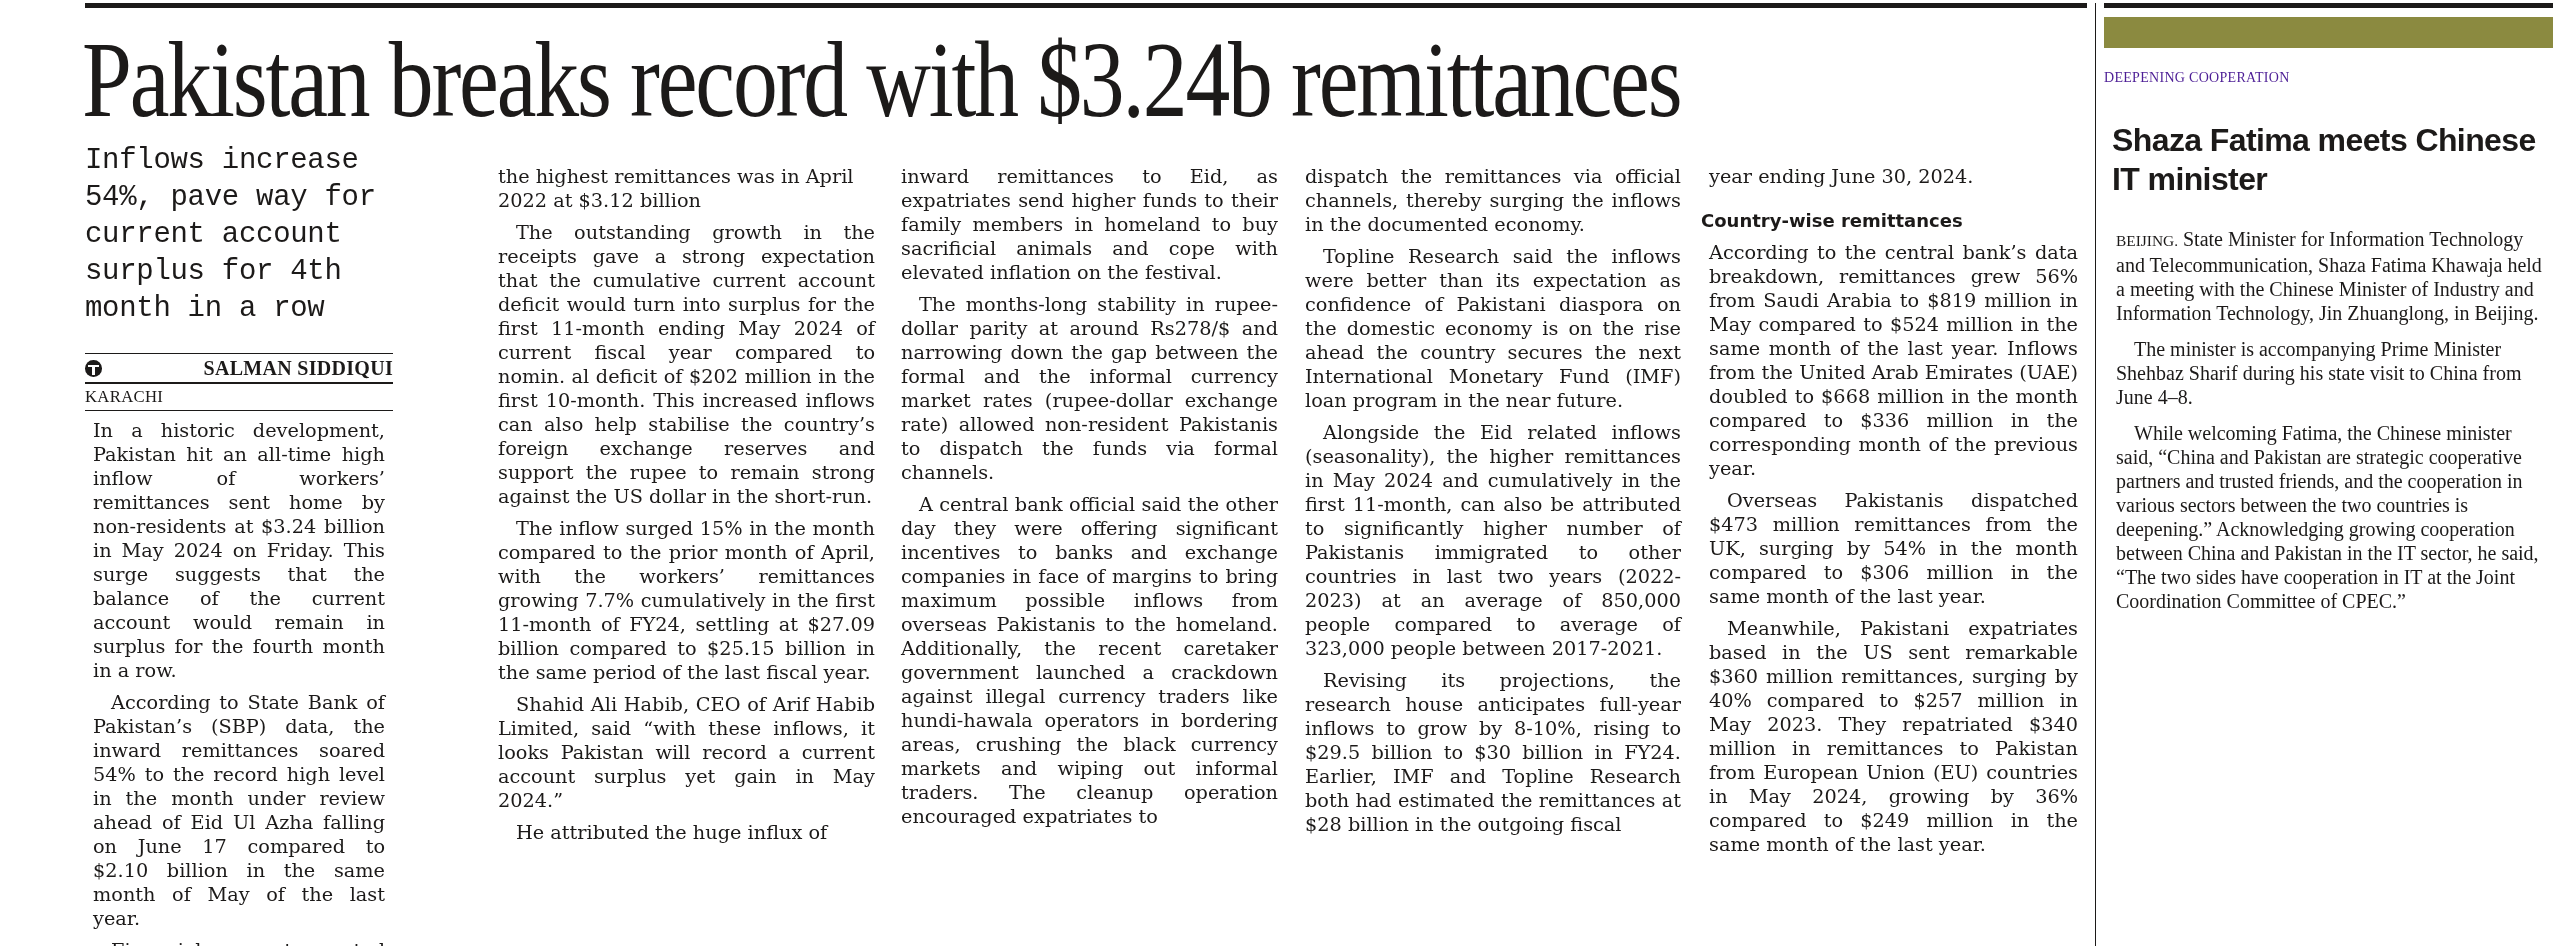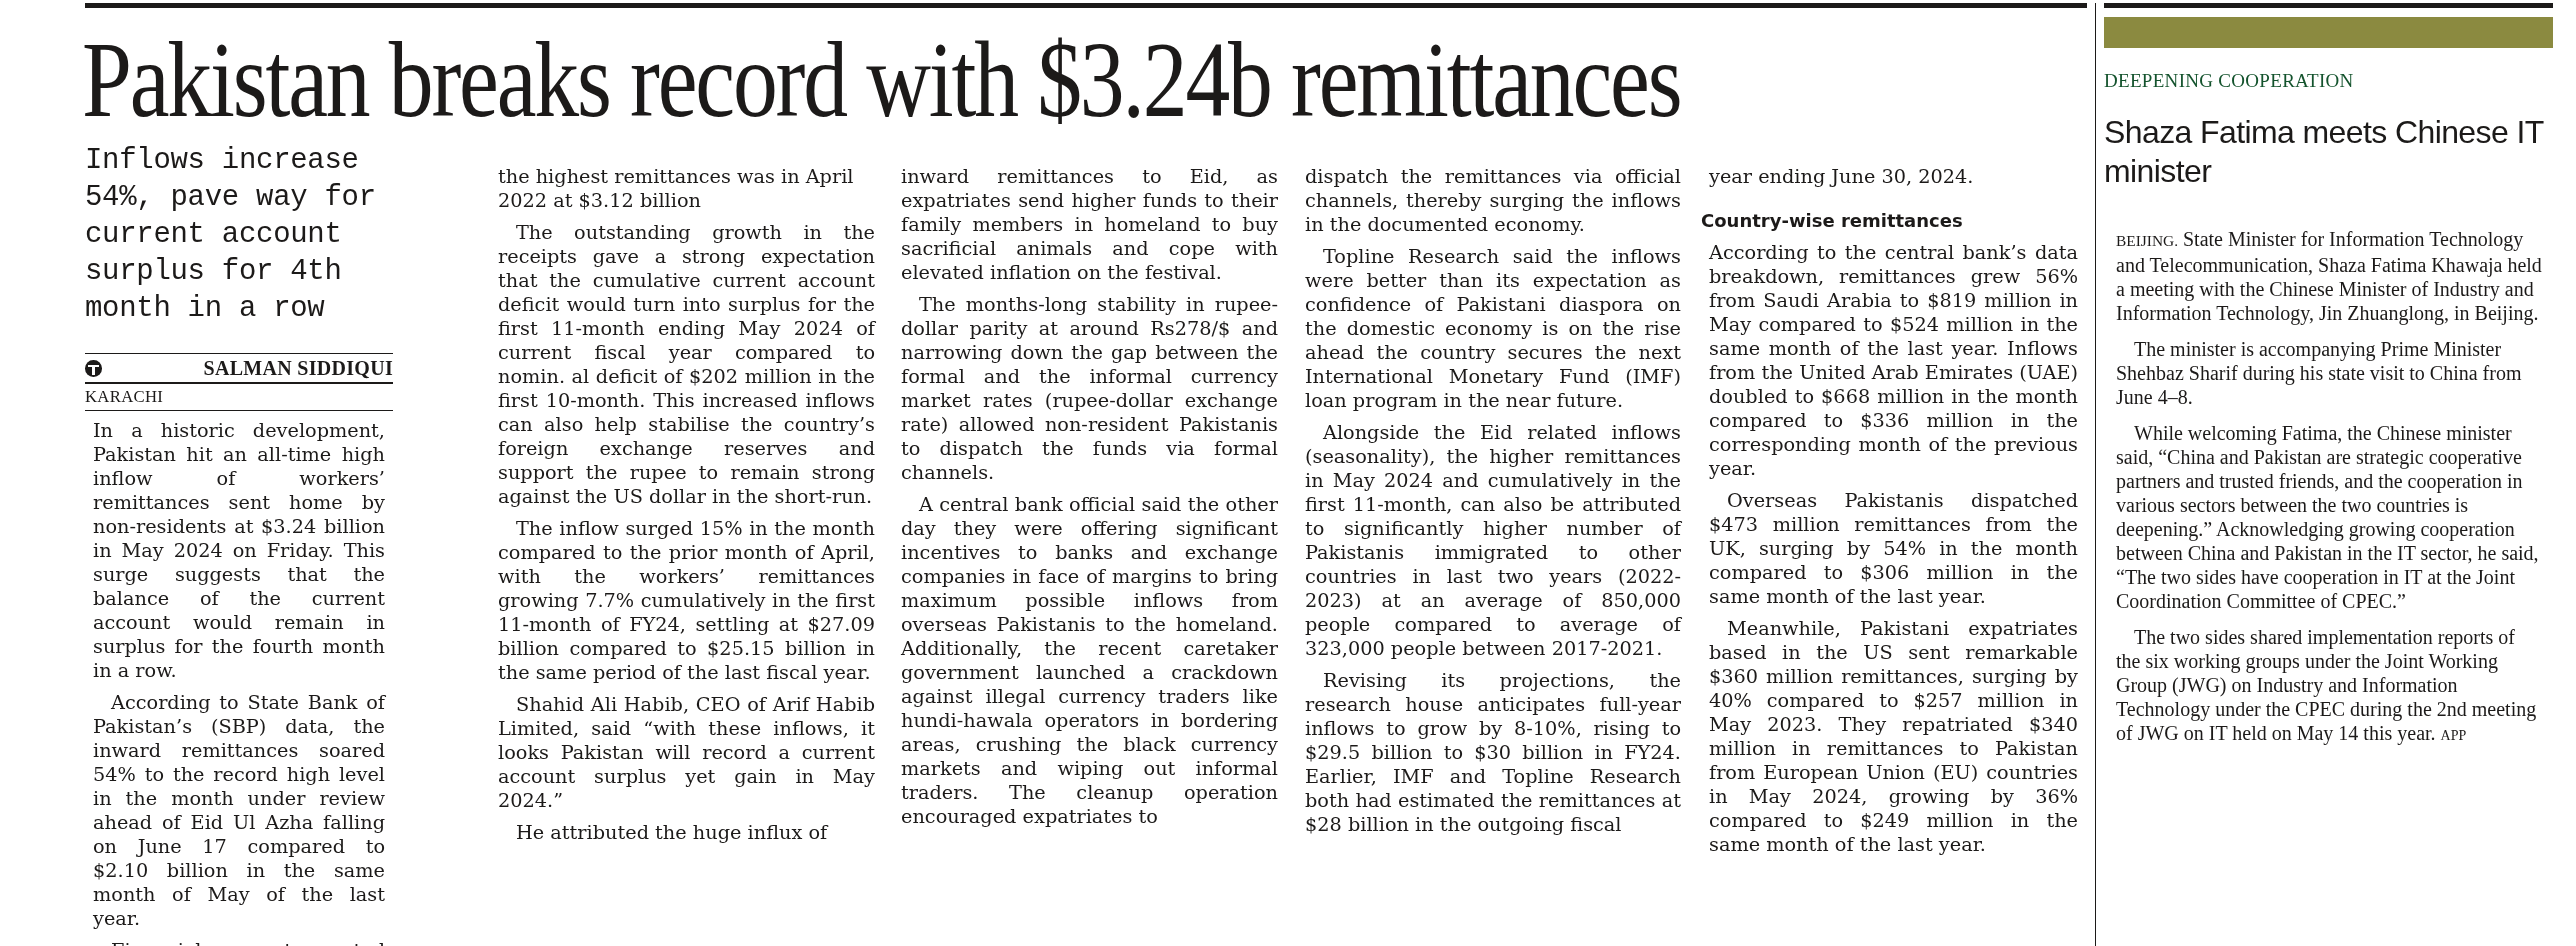--- a/index.html
+++ b/index.html
@@ -60,26 +60,26 @@
   .subhead {
     font-family: "DejaVu Sans", sans-serif; font-weight: bold; font-size: 18px;
     line-height: 24px; margin: 20px 0 2px 0; text-align: left;
   }
 
   
   .side-rule { position: absolute; left: 2104px; top: 3.2px; width: 449px; height: 5.1px; background: #1c1a19; }
   .side-bar { position: absolute; left: 2104px; top: 16.7px; width: 449px; height: 31px; background: #8b8a40; }
   .kicker {
     position: absolute; left: 2104px; top: 70px;
-    font-family: "Liberation Serif", serif; font-size: 19px; color: #14532d; letter-spacing: 0.3px;
+    font-family: "Liberation Serif", serif; font-size: 14px; color: #4c1d95; letter-spacing: 0.3px;
   }
   .side-title {
     position: absolute; left: 2104px; top: 113px; width: 451px;
-    font-family: "Liberation Sans", sans-serif; font-weight: normal;
-    font-size: 32px; line-height: 39px; margin: 0; letter-spacing: -0.6px;
+    font-family: "Liberation Sans", sans-serif; font-weight: bold;
+    font-size: 32px; line-height: 39px; margin: 8px; letter-spacing: -0.6px;
   }
   .side-body {
     position: absolute; left: 2104px; top: 215px; width: 451px;
     font-family: "Liberation Serif", serif; font-size: 20px; line-height: 24px;
   }
   .side-body p { margin: 12px; }
   .side-body p.indent { text-indent: 18px; }
   .side-dateline { font-size: 15.4px; letter-spacing: 0; }
   .side-credit { font-size: 14px; }
 </style>
@@ -144,19 +144,15 @@
   <div class="side-bar"></div>
   <div class="kicker">DEEPENING COOPERATION</div>
   <h2 class="side-title">Shaza Fatima meets Chinese IT minister</h2>
   <div class="side-body">
     <p>
       <span class="side-dateline">BEIJING.</span>
       <span>State Minister for Information Technology and Telecommunication, Shaza Fatima Khawaja held a meeting with the Chinese Minister of Industry and Information Technology, Jin Zhuanglong, in Beijing.</span>
     </p>
     <p class="indent">The minister is accompanying Prime Minister Shehbaz Sharif during his state visit to China from June 4–8.</p>
     <p class="indent">While welcoming Fatima, the Chinese minister said, “China and Pakistan are strategic cooperative partners and trusted friends, and the cooperation in various sectors between the two countries is deepening.” Acknowledging growing cooperation between China and Pakistan in the IT sector, he said, “The two sides have cooperation in IT at the Joint Coordination Committee of CPEC.”</p>
-    <p class="indent">
-      <span>The two sides shared implementation reports of the six working groups under the Joint Working Group (JWG) on Industry and Information Technology under the CPEC during the 2nd meeting of JWG on IT held on May 14 this year.</span>
-      <span class="side-credit">APP</span>
-    </p>
   </div>
 </aside>
 
 
 </body></html>

